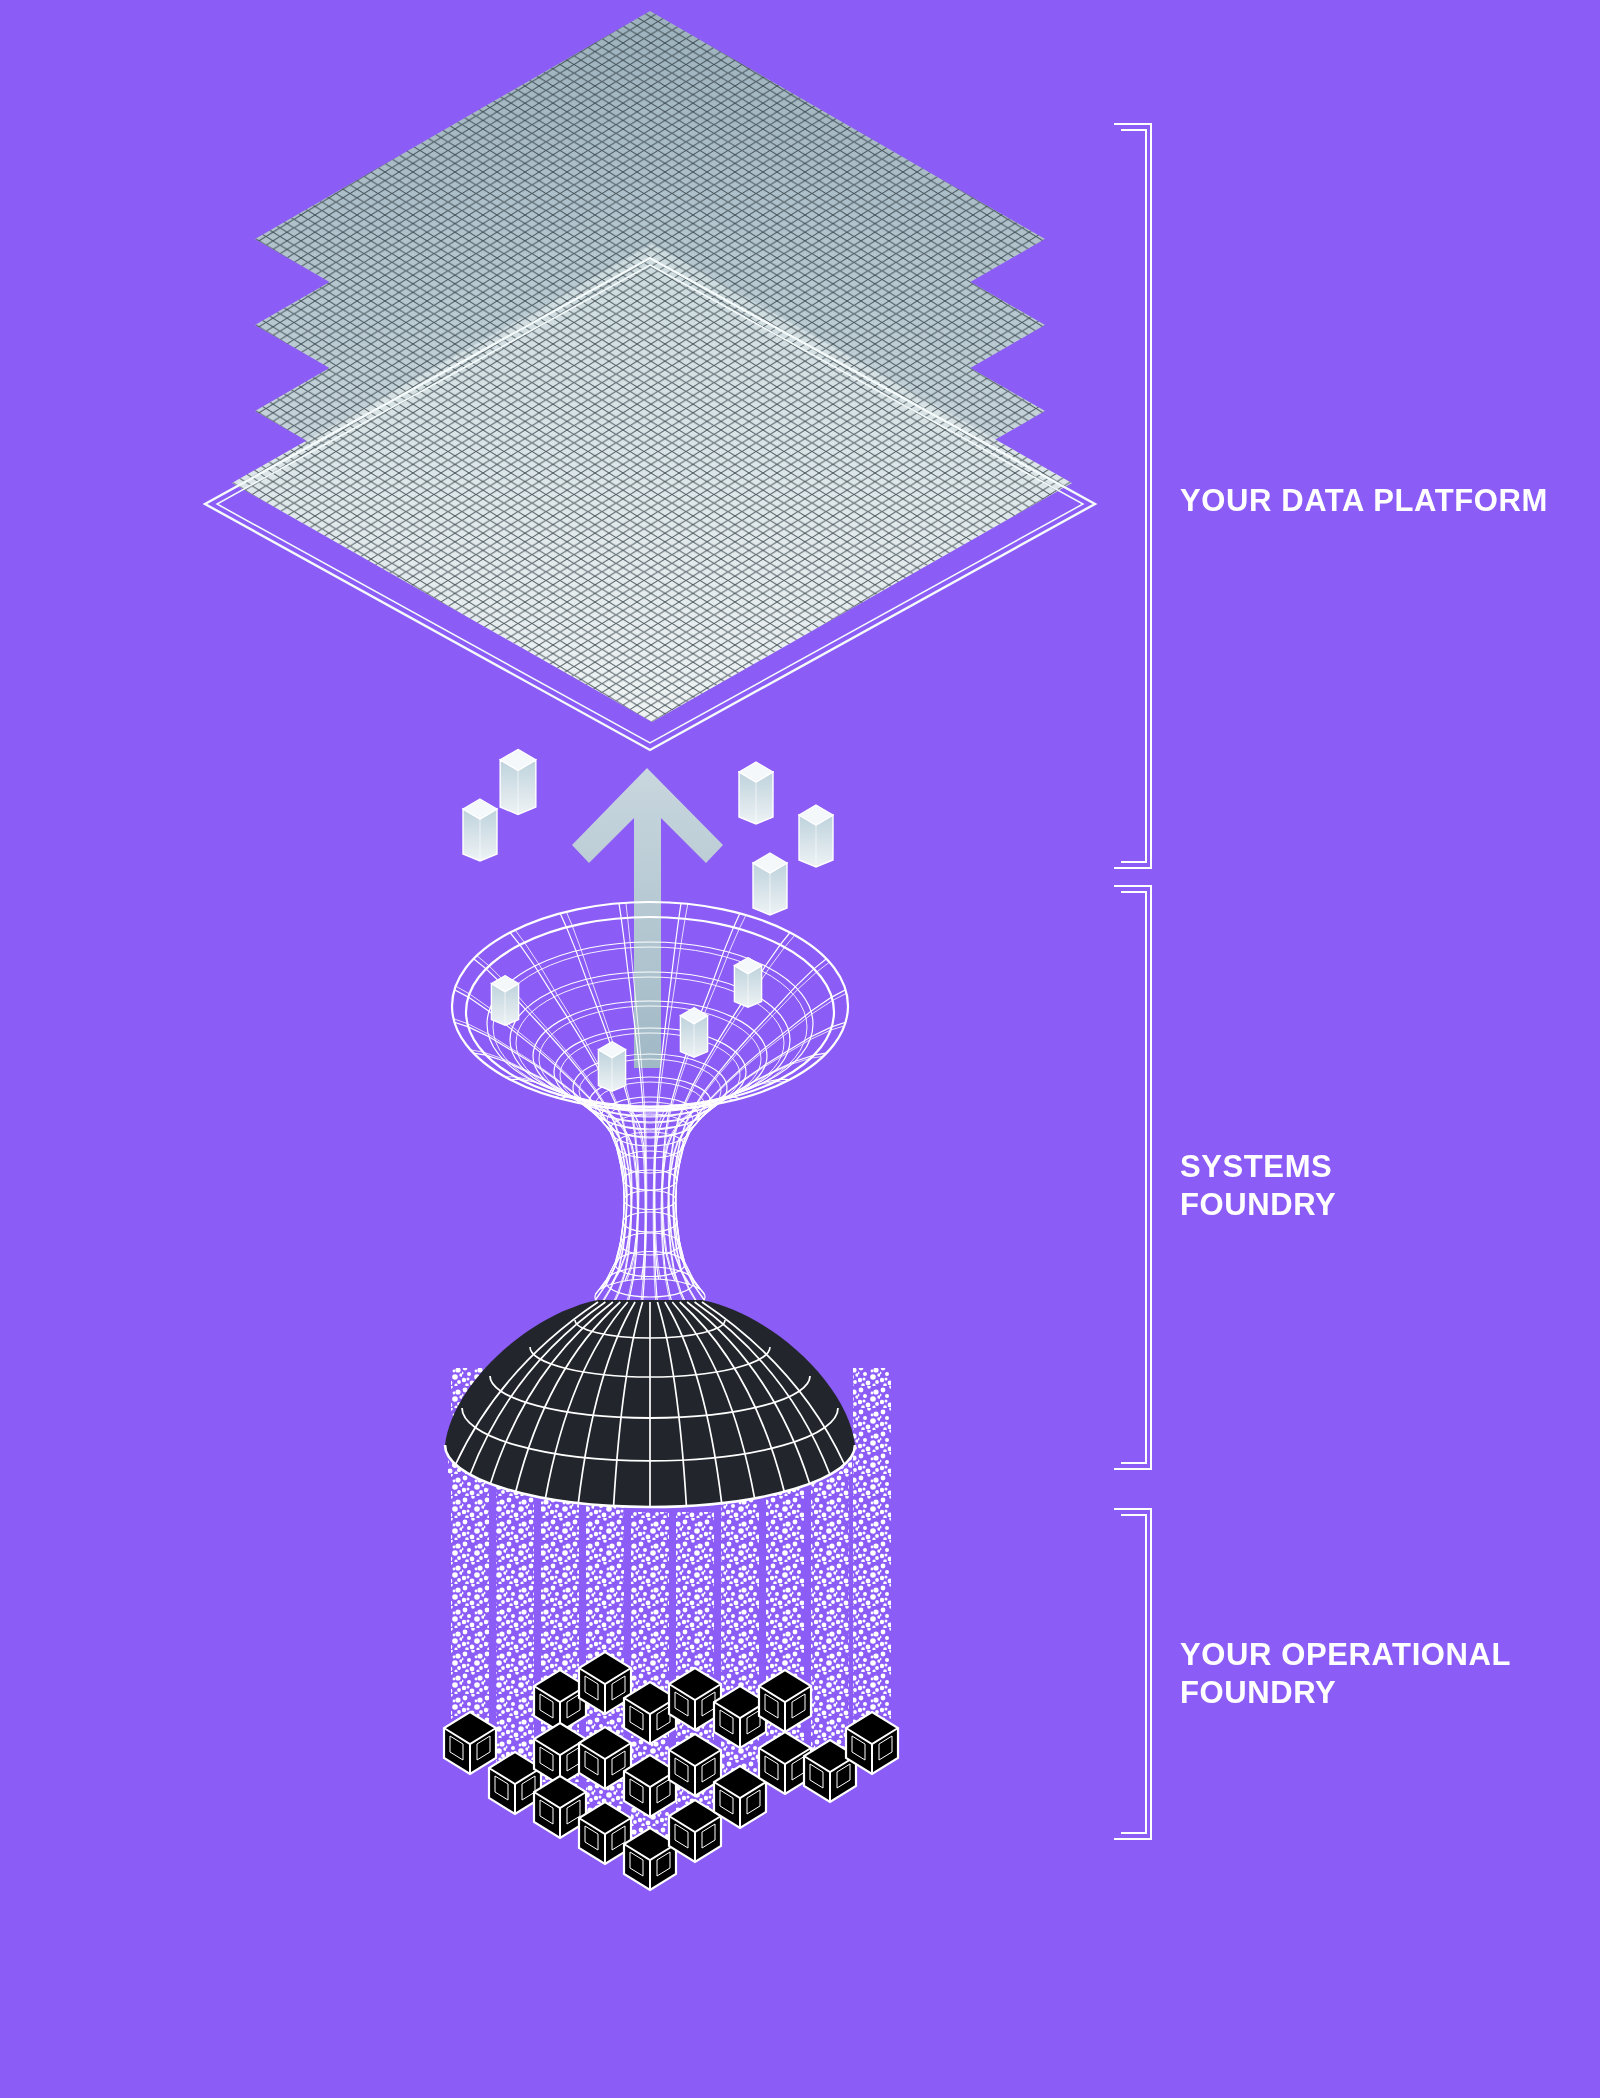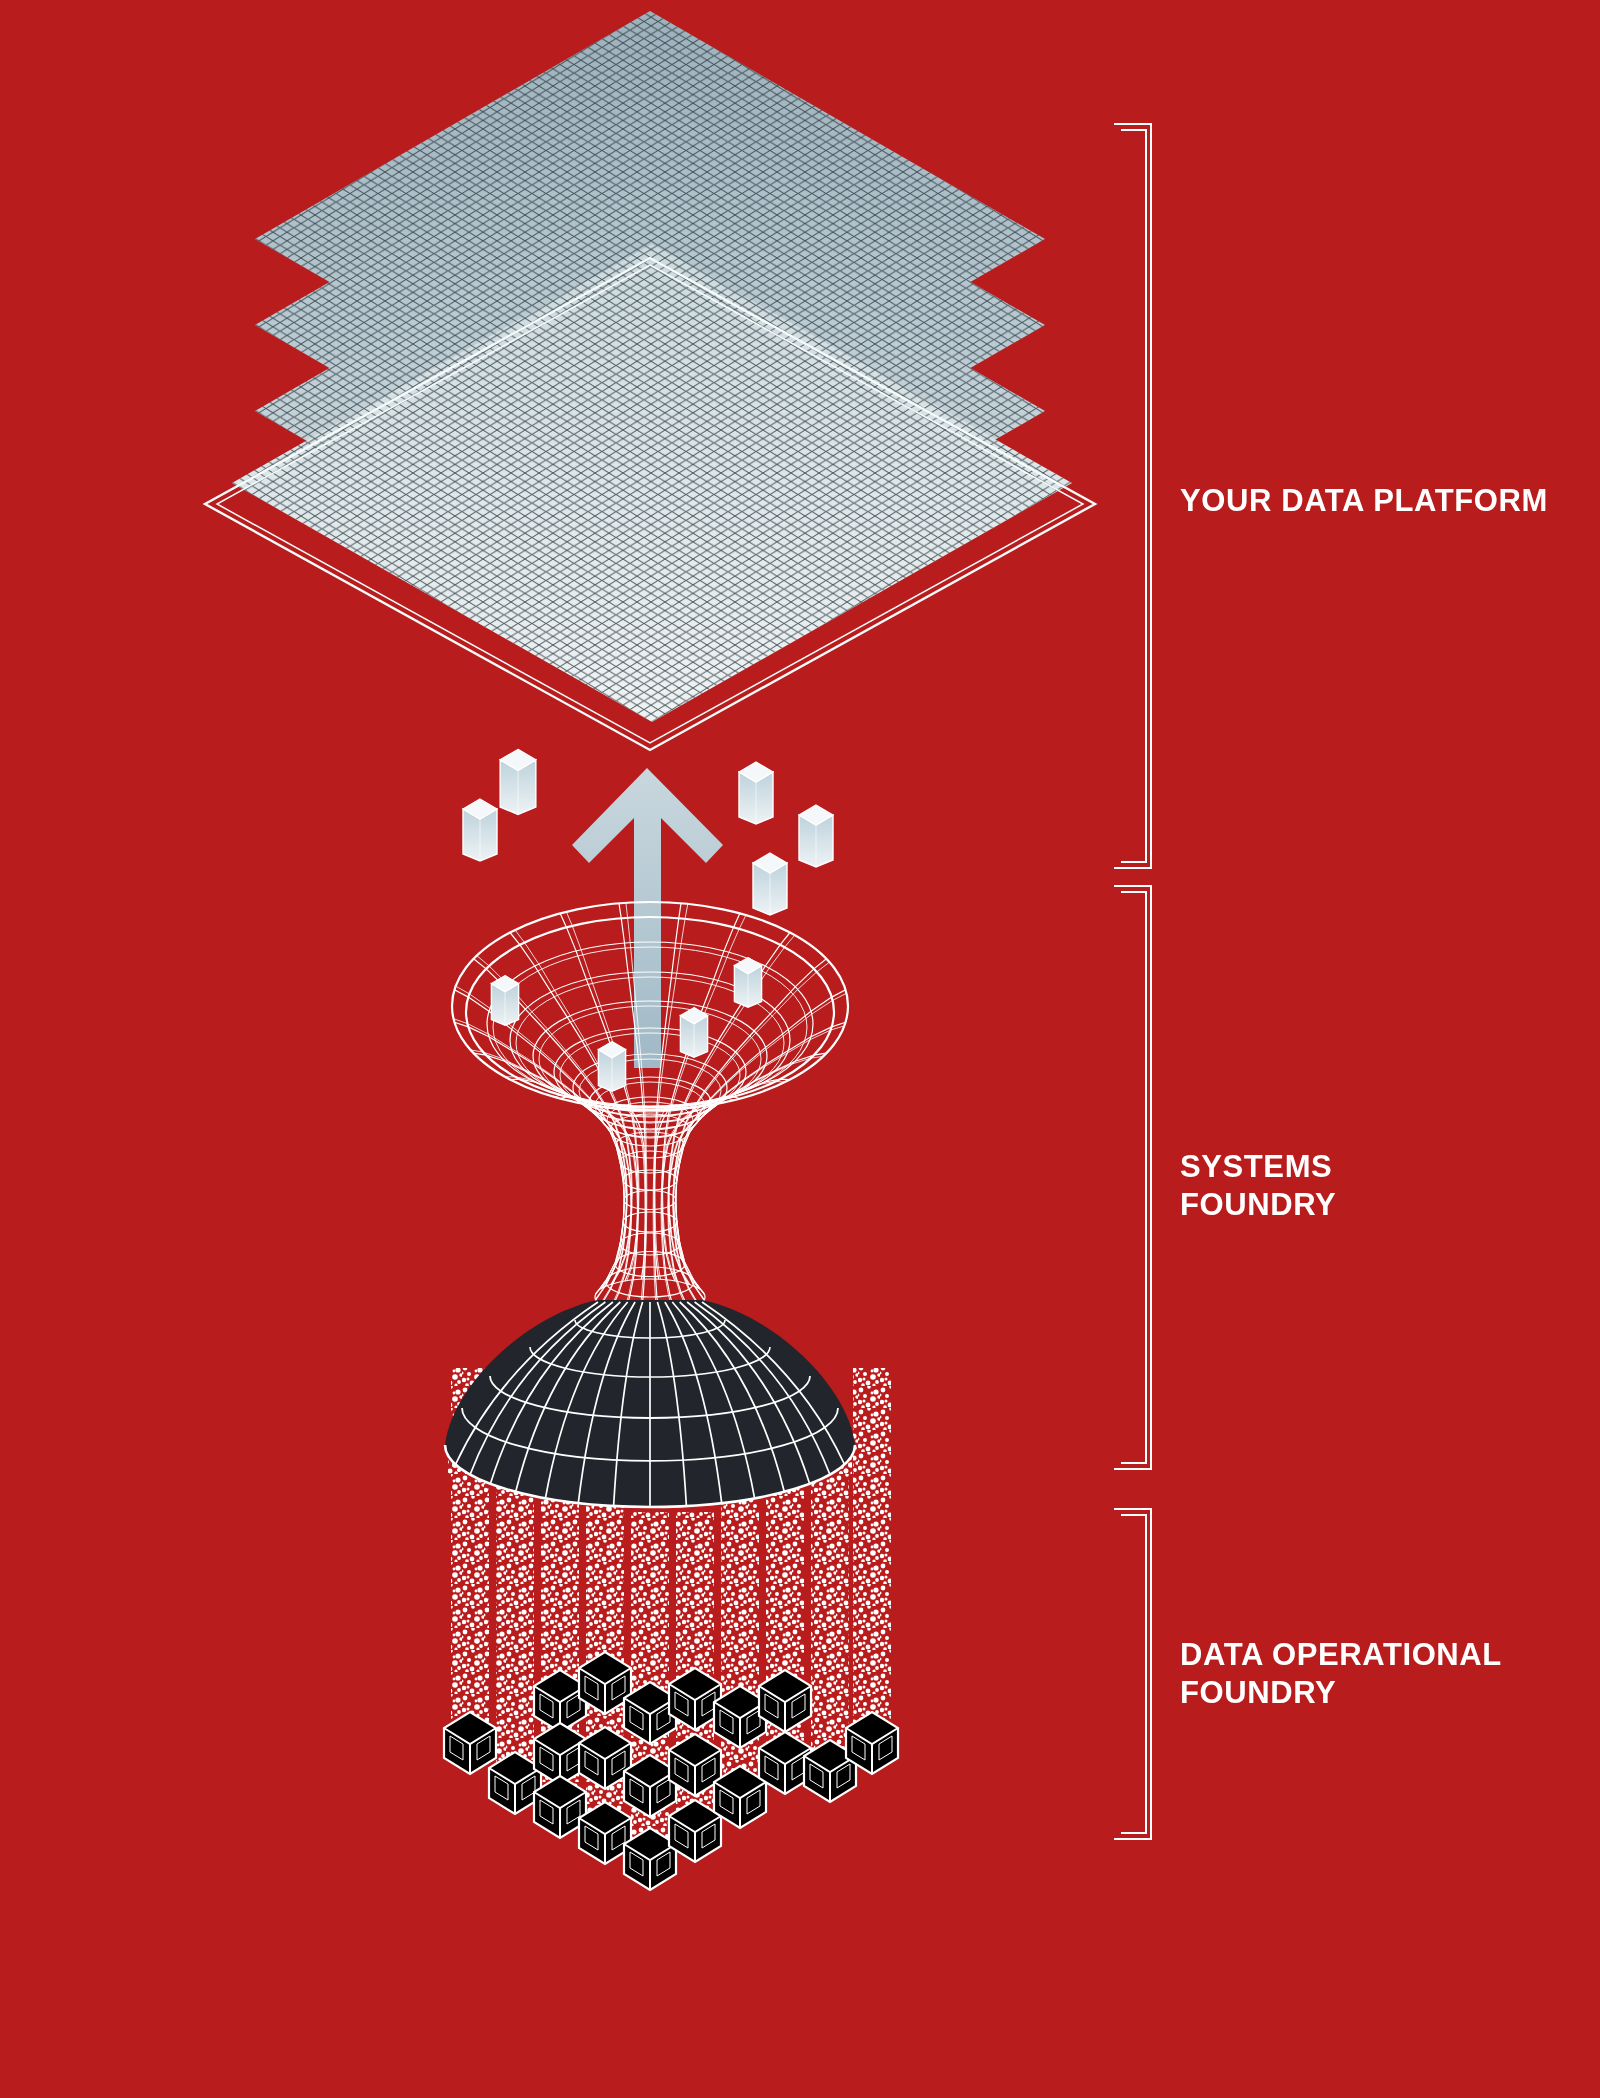--- a/index.html
+++ b/index.html
@@ -1,16 +1,16 @@
 <!DOCTYPE html>
 <html><head>
 <meta charset="utf-8">
 <style>
   html,body{margin:0;padding:0;background:#000;}
-  .stage{position:relative;width:1600px;height:2098px;background:#b91c1c;overflow:hidden;
+  .stage{position:relative;width:1600px;height:2098px;background:#8b5cf6;overflow:hidden;
          font-family:"Liberation Sans", sans-serif;}
   svg{position:absolute;left:0;top:0;}
   .bracket-outer{position:absolute;border-top:2px solid #fff;border-right:2px solid #fff;border-bottom:2px solid #fff;}
   .bracket-inner{position:absolute;border-top:2px solid #fff;border-right:2px solid #fff;border-bottom:2px solid #fff;}
   .sec-label{position:absolute;left:1180px;color:#fff;font-weight:bold;font-size:31px;
              line-height:38px;letter-spacing:0.6px;white-space:nowrap;}
 </style>
 </head>
 <body>
 
@@ -284,17 +284,17 @@
   <div class="bracket-inner" style="left:1121px;top:1514px;width:24px;height:316px;"></div>
 
   <div class="sec-label" style="top:482px;">
     <div>YOUR DATA PLATFORM</div>
   </div>
   <div class="sec-label" style="top:1148px;">
     <div>SYSTEMS</div>
     <div>FOUNDRY</div>
   </div>
   <div class="sec-label" style="top:1636px;">
-    <div>DATA OPERATIONAL</div>
+    <div>YOUR OPERATIONAL</div>
     <div>FOUNDRY</div>
   </div>
 
 </div>
 
 </body></html>

